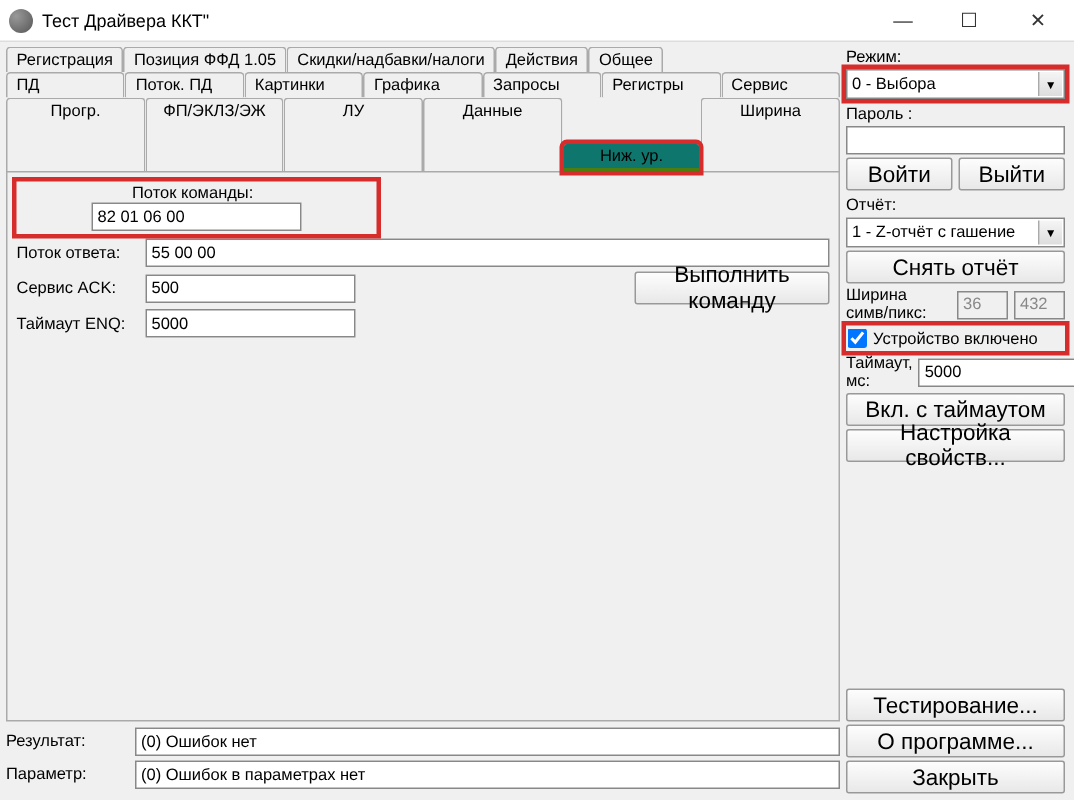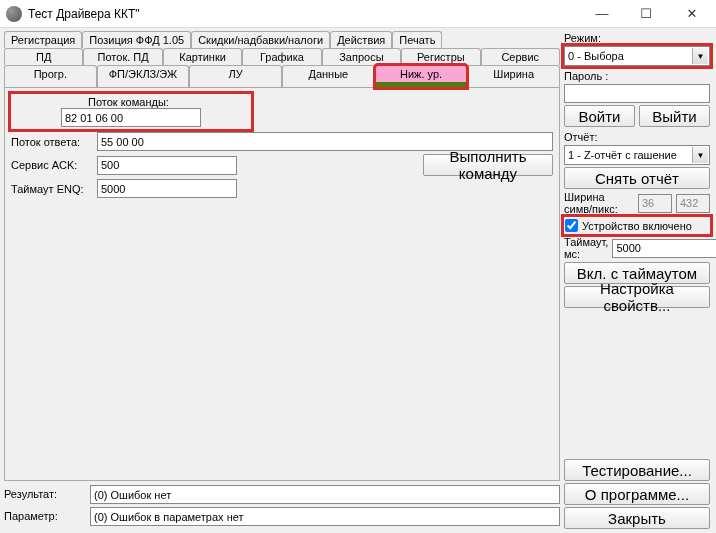--- a/index.html
+++ b/index.html
@@ -61,26 +61,27 @@
     border-bottom: none;
     background: #f0f0f0;
     padding: 2px 6px;
     font-size: 11px;
     position: relative;
     top: 1px;
     border-radius: 3px 3px 0 0;
     white-space: nowrap;
   }
   .tabrow.row1 .tab { flex: 0 0 auto; }
-  .tabrow.row2 .tab { flex: 1; text-align: center; }
+  .tabrow.row2 .tab { flex: 1; }
   .tabrow.row3 .tab { flex: 1; text-align: center; }
   .tab.active {
-    background: #f9a8d4;
+    background: #0f766e;
     z-index: 2;
-    border-bottom: 6px solid #4d7c0f;
+    border-bottom: 3px solid #4d7c0f;
+    margin-top: 30px;
   }
   .tab.hl {
     outline: 3px solid #d62c2c;
     outline-offset: -1px;
     z-index: 5;
   }
   .panel {
     border: 1px solid #aaa;
     background: #f0f0f0;
     flex: 1;
@@ -178,21 +179,21 @@
   </div>
 </div>
 
 <div class="main">
   <div class="left">
     <div class="tabrow row1">
       <div class="tab">Регистрация</div>
       <div class="tab">Позиция ФФД 1.05</div>
       <div class="tab">Скидки/надбавки/налоги</div>
       <div class="tab">Действия</div>
-      <div class="tab">Печать</div>
+      <div class="tab">Общее</div>
     </div>
     <div class="tabrow row2">
       <div class="tab">ПД</div>
       <div class="tab">Поток. ПД</div>
       <div class="tab">Картинки</div>
       <div class="tab">Графика</div>
       <div class="tab">Запросы</div>
       <div class="tab">Регистры</div>
       <div class="tab">Сервис</div>
     </div>

